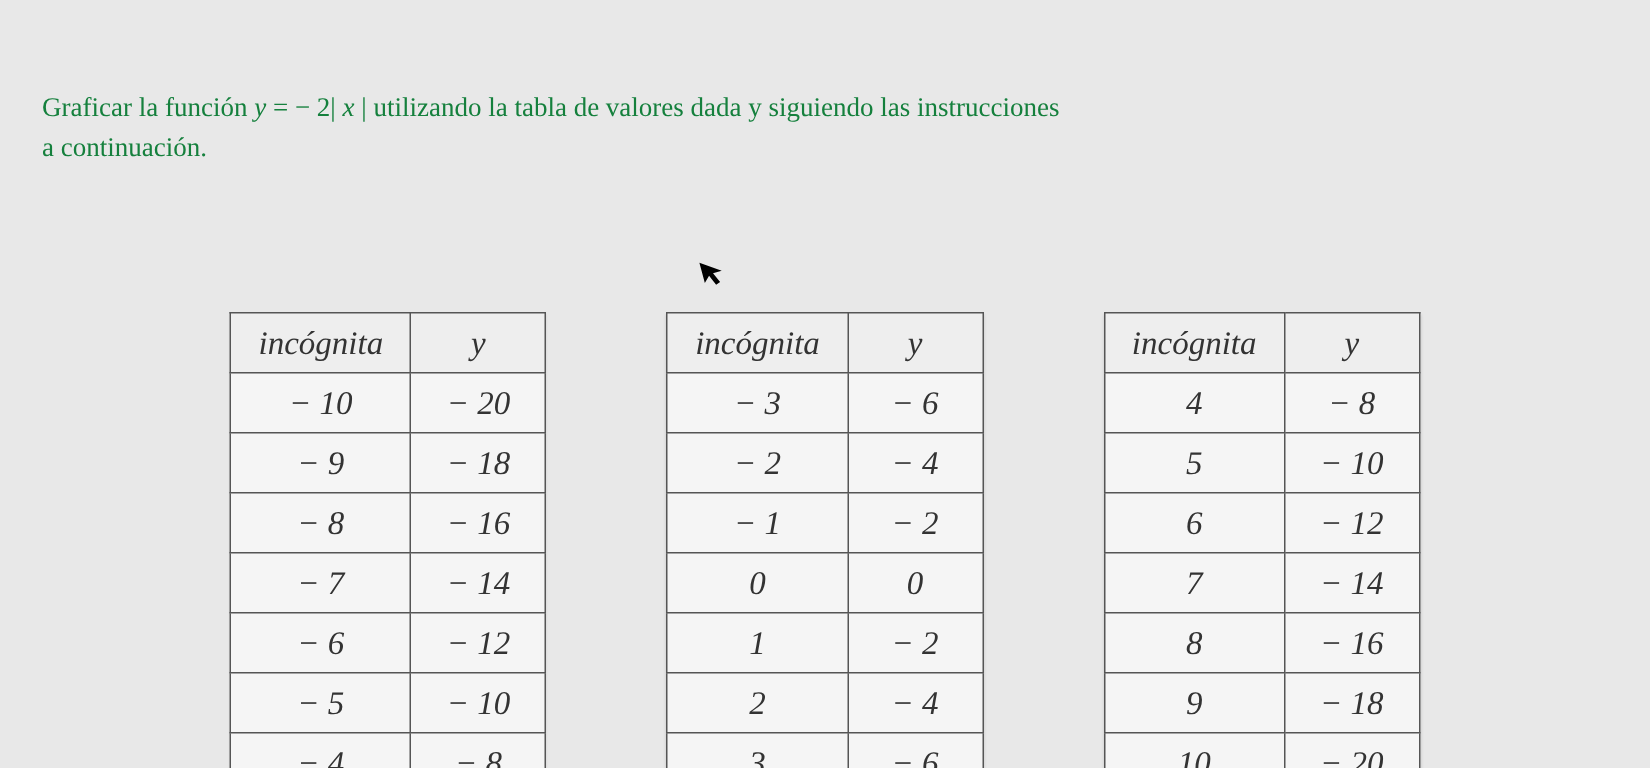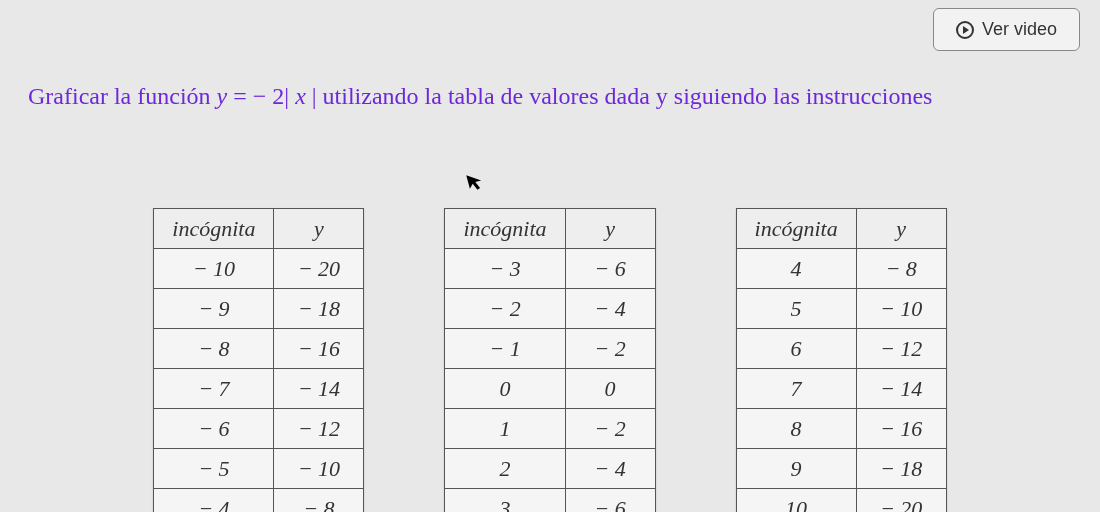--- a/index.html
+++ b/index.html
@@ -50,24 +50,23 @@
       top: 3px;
       border-left: 6px solid #333;
       border-top: 4px solid transparent;
       border-bottom: 4px solid transparent;
     }
     .problem-text {
       position: absolute;
       top: 58px;
       left: 28px;
       right: 20px;
-      font-size: 24px;
+      font-size: 18px;
       line-height: 1.5;
-      color: #6d28d9;
-      margin-top: 20px;
+      color: #15803d;
     }
     .math-italic { font-style: italic; font-family: 'Times New Roman', serif; }
     .tables-row {
       position: absolute;
       top: 180px;
       left: 28px;
       right: 28px;
       display: flex;
       justify-content: center;
       gap: 80px;
@@ -99,30 +98,27 @@
       left: 468px;
       font-size: 18px;
       color: #000;
       transform: rotate(-15deg);
     }
   </style>
 </head>
 <body>
 
 <div class="top-buttons">
-  <div class="btn">
-    <span class="play-icon"></span>
-    <span>Ver video</span>
-  </div>
 </div>
 
 <div class="problem-text">
   <span>Graficar la función</span>
   <span class="math-italic">y</span><span> = </span><span>− 2| </span><span class="math-italic">x</span><span> |</span>
   <span>utilizando la tabla de valores dada y siguiendo las instrucciones</span><br>
+  <span>a continuación.</span>
 </div>
 
 <div class="cursor">
   <svg width="16" height="20" viewBox="0 0 16 20">
       <path d="M1 1 L1 15 L5 11 L8 18 L11 17 L8 10 L14 10 Z" fill="#000"></path>
     </svg>
 </div>
 
 <div class="tables-row">
   <table class="val-table">

